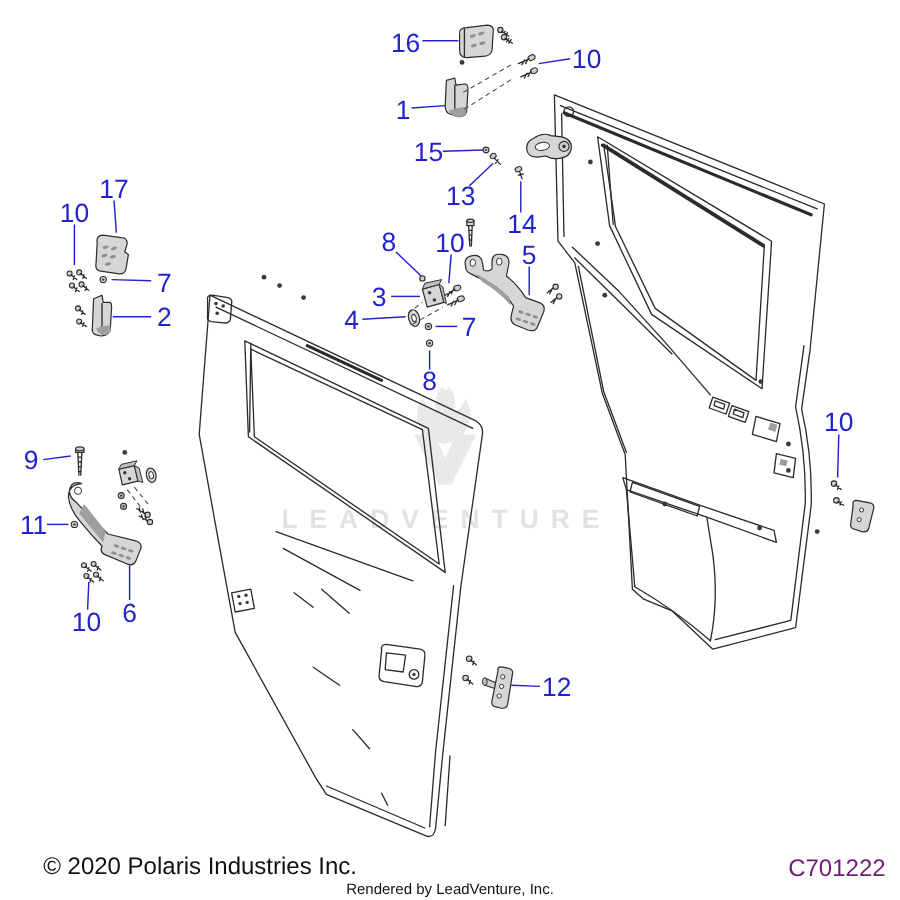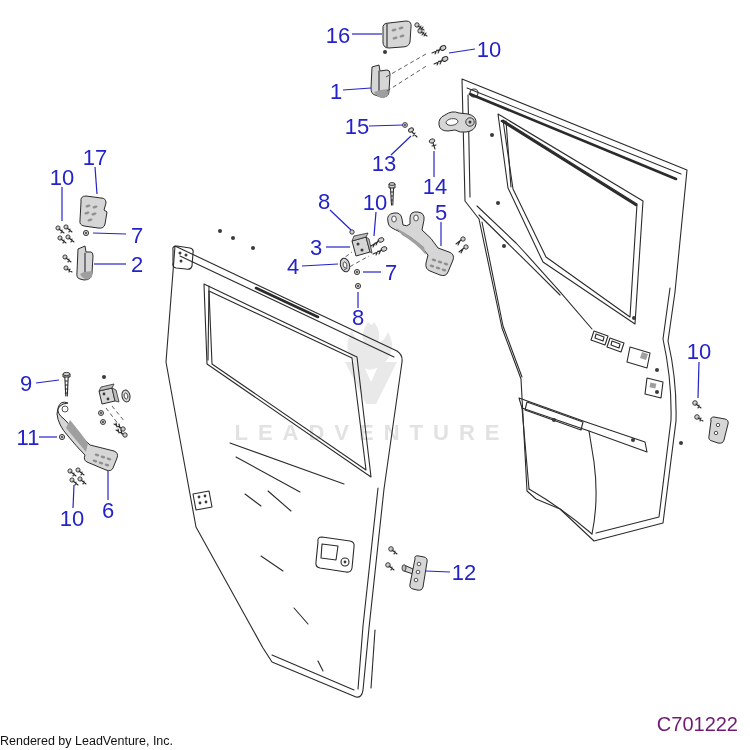--- a/index.html
+++ b/index.html
@@ -19,21 +19,21 @@
   .dash{fill:none;stroke:#4a4a4a;stroke-width:.9;stroke-dasharray:4 3;}
   
   .callout{fill:var(--callout,#2323cb);font-size:22px;font-family:"Liberation Sans",sans-serif;}
   .lead{stroke:var(--callout,#2323cb);stroke-width:1.2;fill:none;}
   
   .wmshape{fill:var(--watermark,#e9e9e9);stroke:none;}
   .wmtext{fill:#e2e2e2;font-weight:bold;font-size:22px;letter-spacing:10px;font-family:"Liberation Sans",sans-serif;}
   
   .footer-copy{position:absolute;left:36px;top:711px;font-size:20px;color:#111;}
   .footer-code{position:absolute;right:12px;top:713px;font-size:20px;color:#701a75;}
-  .footer-rendered{position:absolute;left:0;right:0;top:734px;font-size:12.5px;color:#111;}
+  .footer-rendered{position:absolute;left:0;right:0;top:734px;text-align:center;font-size:12.5px;color:#111;}
 </style>
 </head>
 <body>
 
 <div id="stage">
 <svg width="750" height="750" viewBox="0 0 750 750">
 
   <g>
     <path class="wmshape" d="M368,322 Q360,334 364,343 Q354,340 352,330 Q344,345 350,356 Q356,367 370,370 Q385,367 390,355 Q395,344 388,332 Q384,342 378,343 Q382,332 374,322 Q372,328 368,322 Z"></path>
     <path class="wmshape" d="M345,362 L362,362 L371,382 L380,362 L397,362 L376,404 L366,404 Z"></path>
@@ -404,15 +404,16 @@
     <text class="callout" x="137" y="272">2</text>
     <text class="callout" x="26" y="391">9</text>
     <text class="callout" x="28" y="445">11</text>
     <text class="callout" x="108" y="518">6</text>
     <text class="callout" x="72" y="526">10</text>
     <text class="callout" x="464" y="580">12</text>
     <text class="callout" x="699" y="359">10</text>
   </g>
 </svg>
 
+  <div class="footer-copy">© 2020 Polaris Industries Inc.</div>
   <div class="footer-code">C701222</div>
   <div class="footer-rendered">Rendered by LeadVenture, Inc.</div>
 </div>
 
 </body></html>

